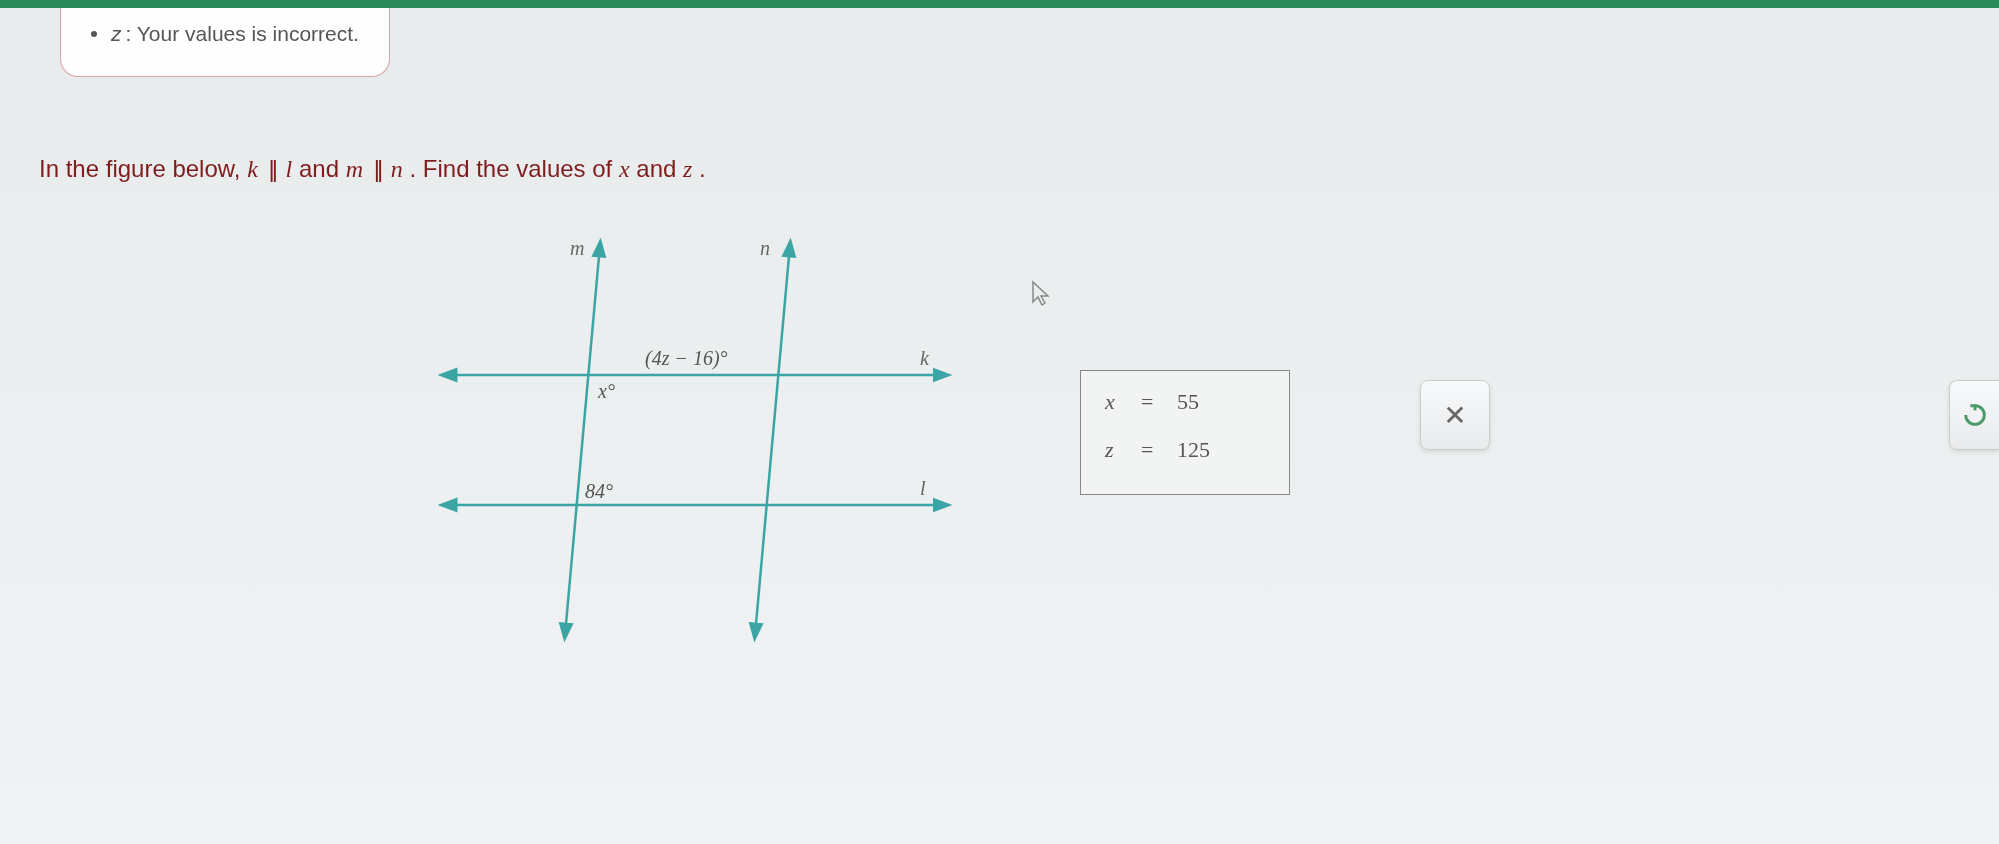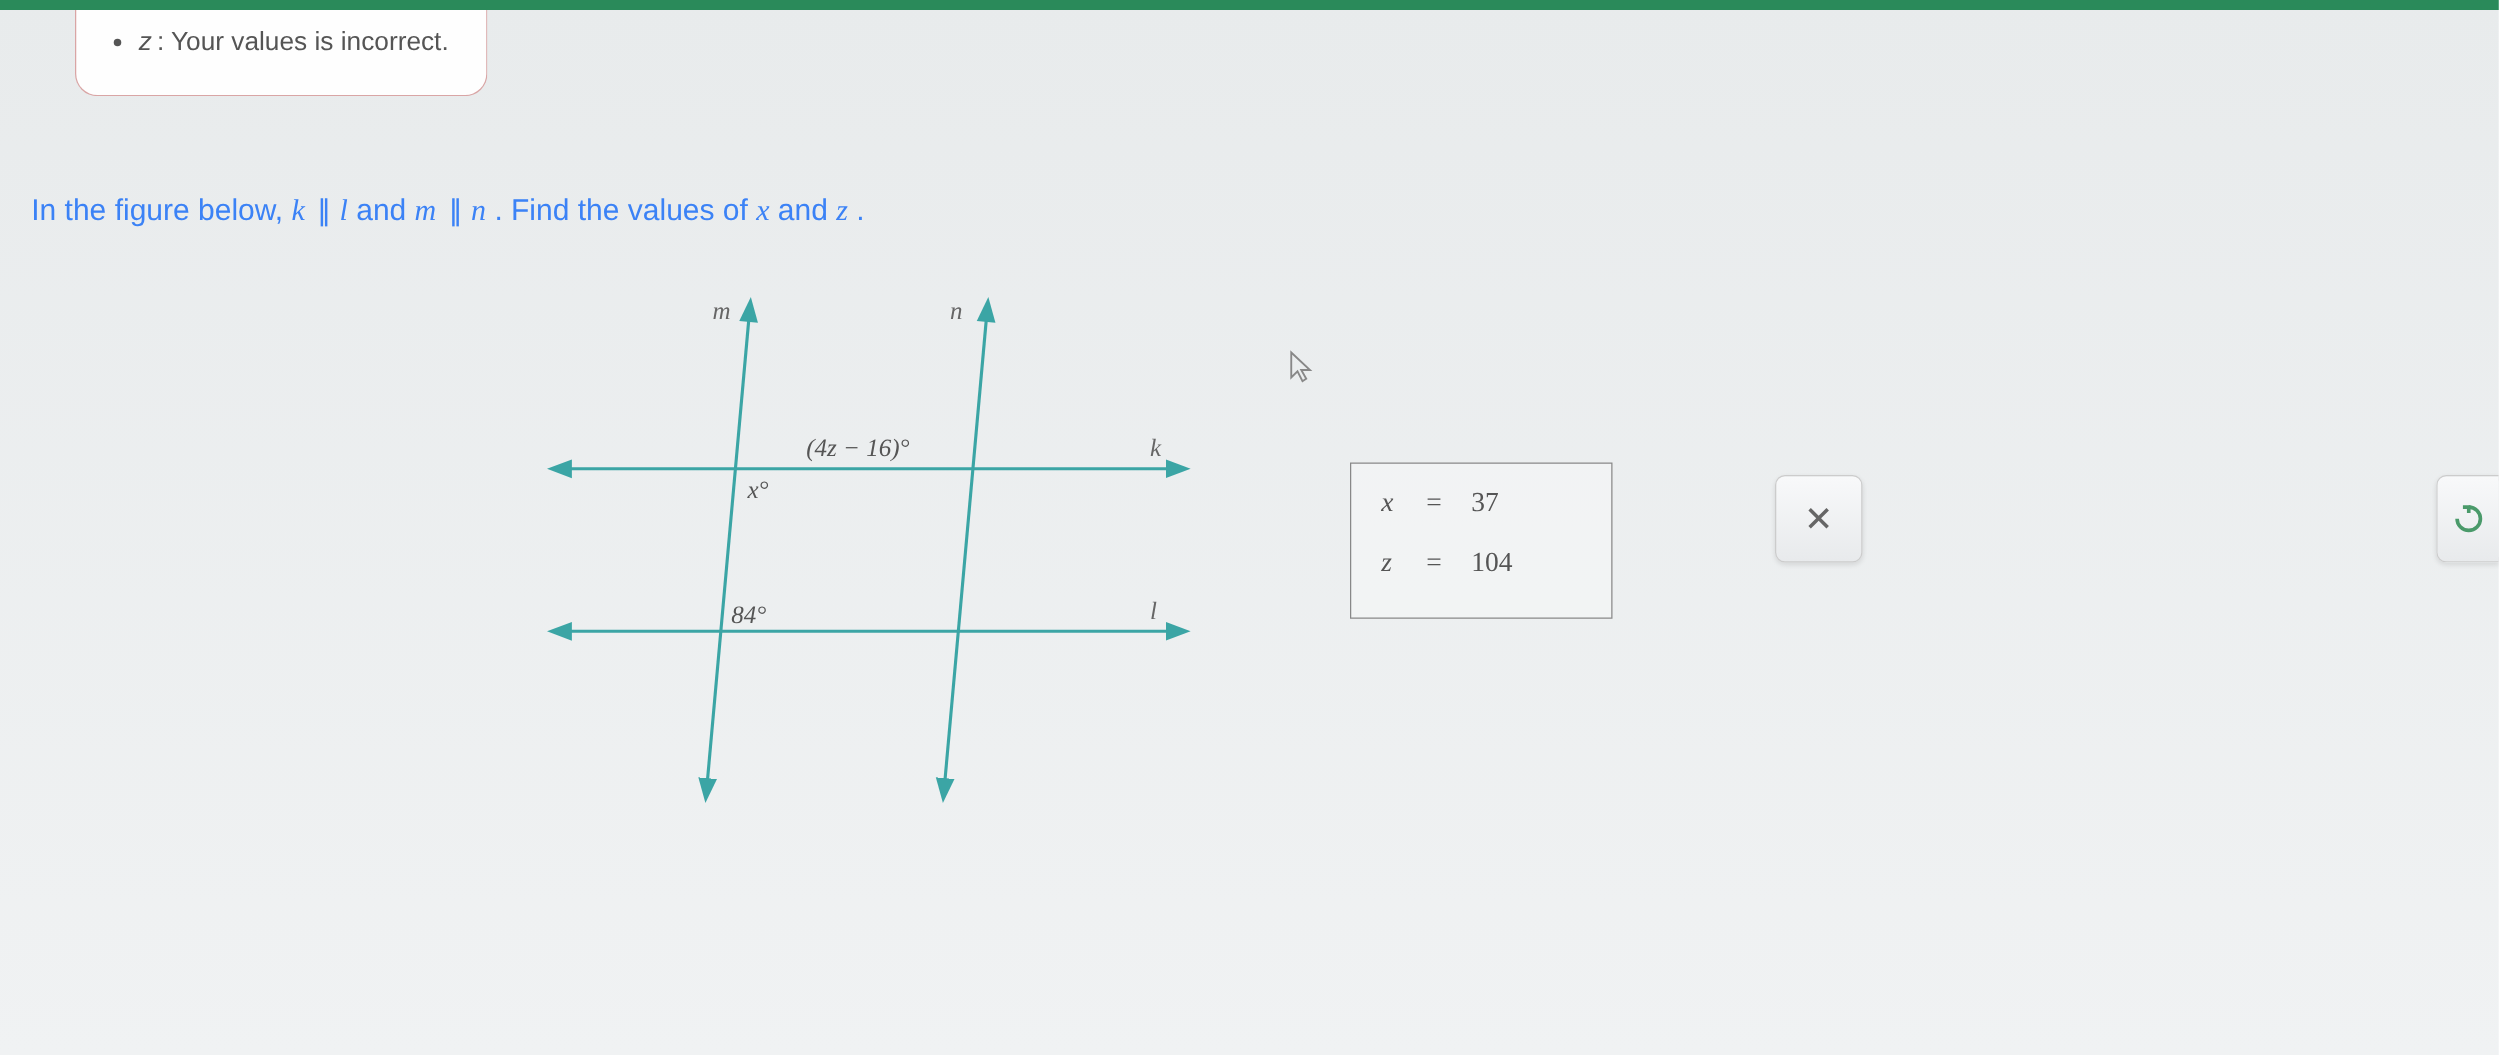--- a/index.html
+++ b/index.html
@@ -47,23 +47,23 @@
       border-radius: 50%;
       margin-right: 14px;
     }
     .feedback-var {
       font-style: italic;
       margin-right: 4px;
     }
     .question-text {
       position: absolute;
       top: 155px;
-      left: 25px;
+      left: 39px;
       font-size: 24px;
-      color: #3b82f6;
+      color: #7f1d1d;
     }
     .question-text .math-var {
       font-style: italic;
       font-family: 'Times New Roman', serif;
     }
     .parallel {
       display: inline-block;
       font-weight: normal;
       letter-spacing: -3px;
       margin: 0 4px;
@@ -214,26 +214,26 @@
 <div class="cursor-icon">
   <svg viewBox="0 0 24 28">
     <path d="M3,2 L3,22 L8,17 L12,25 L15,23 L11,16 L18,16 Z" fill="none" stroke="#888" stroke-width="1.5"></path>
   </svg>
 </div>
 
 <div class="answer-box">
   <div class="answer-row">
     <span class="answer-var">x</span>
     <span class="answer-eq">=</span>
-    <span>37</span>
+    <span>55</span>
   </div>
   <div class="answer-row">
     <span class="answer-var">z</span>
     <span class="answer-eq">=</span>
-    <span>104</span>
+    <span>125</span>
   </div>
 </div>
 
 <button class="action-button close-button">
   <span>✕</span>
 </button>
 
 <button class="action-button refresh-button">
   <svg width="28" height="28" viewBox="0 0 24 24">
     <path d="M12,4 A8,8 0 1,1 4,12" fill="none" stroke="#4a9a6a" stroke-width="2.5"></path>

